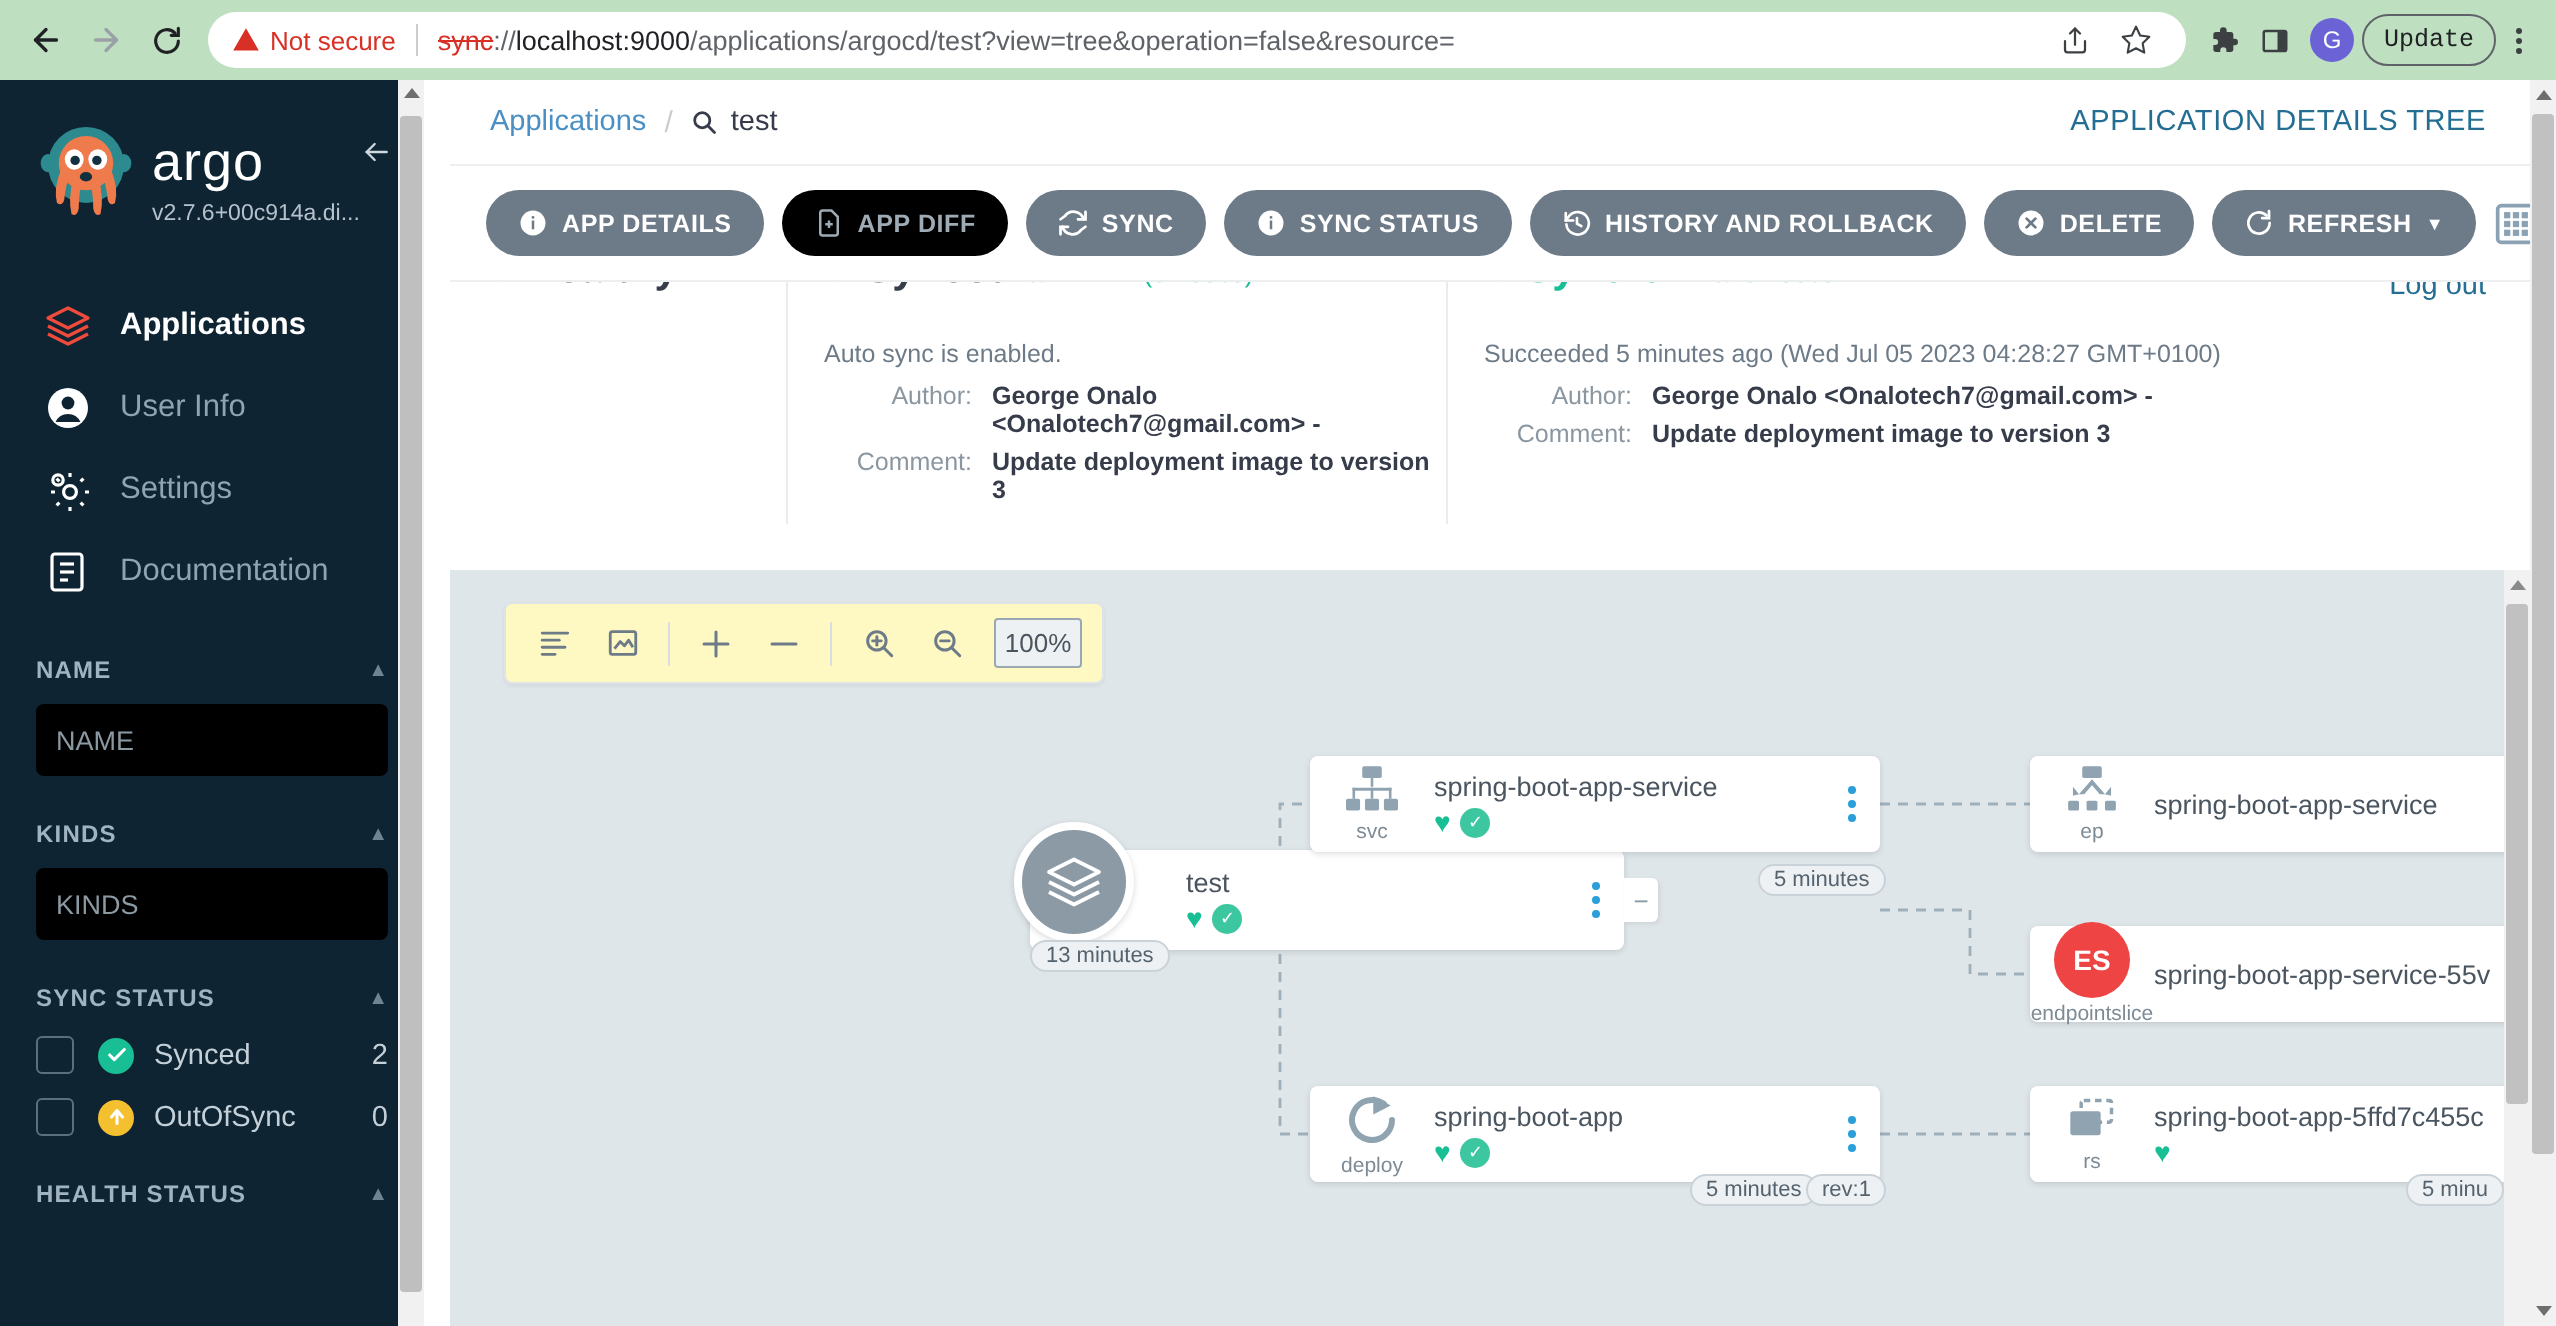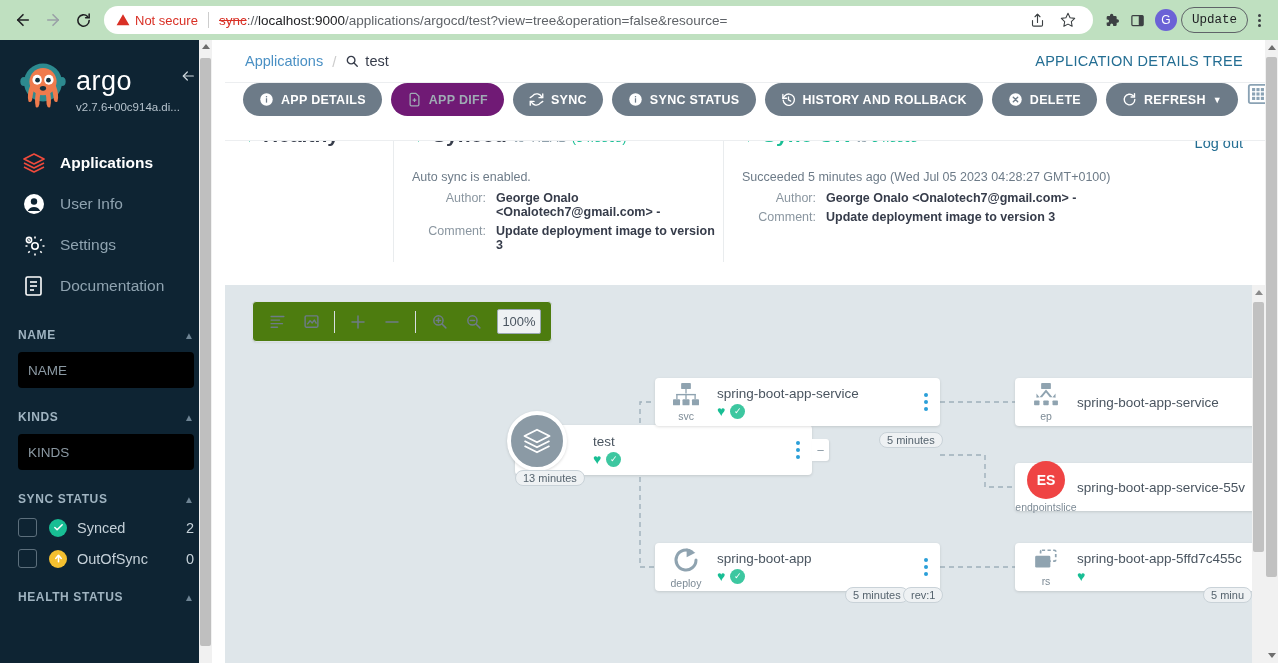--- a/index.html
+++ b/index.html
@@ -92,28 +92,28 @@
   
   #main { position: absolute; left: 225px; top: 40px; width: 1040px; height: 623px; background: #fff; overflow: hidden; }
 
   #breadcrumb-row { height: 42px; display: flex; align-items: center; padding: 0 20px; position: relative; }
   .crumb-link { font-size: 14.5px; color: #4a90c4; cursor: pointer; }
   .crumb-sep { color: #ccc; margin: 0 9px; font-size: 15px; }
   .crumb-current { font-size: 14.5px; color: #363c4a; display: flex; align-items: center; }
   .crumb-current .mag { margin-right: 6px; display: flex; }
   #details-tree-label { position: absolute; right: 22px; font-size: 14.5px; letter-spacing: 0.3px; color: #246e93; }
 
-  #toolbar { height: 58px; border-top: 1px solid #eceef0; display: flex; align-items: flex-start; padding: 0 18px; gap: 9px; position: relative; }
+  #toolbar { height: 58px; border-top: 1px solid #eceef0; display: flex; align-items: center; padding: 0 18px; gap: 9px; position: relative; }
   .pill {
     height: 33px; border-radius: 17px; background: #6d7b88; color: #fff;
     display: flex; align-items: center; padding: 0 16px; font-size: 12.5px;
     font-weight: bold; letter-spacing: 0.3px; cursor: pointer; border: none;
     font-family: inherit; white-space: nowrap;
   }
-  .pill.disabled { background: #701a75; color: #9fabb4; }
+  .pill.disabled { background: #000000; color: #9fabb4; }
   .pill .p-ico { margin-right: 7px; display: flex; align-items: center; }
   .pill .caret-dn { margin-left: 7px; font-size: 9px; }
   #view-icons { margin-left: auto; display: flex; align-items: center; gap: 16px; padding-right: 6px; }
   .view-ico { color: #8aa2b4; cursor: pointer; display: flex; }
 
   
   #status-strip { height: 122px; border-top: 1px solid #eceef0; display: flex; padding: 0 18px; overflow: hidden; position: relative; }
   .status-col { padding-top: 0; position: relative; }
   .status-col.c1 { width: 150px; }
   .status-col.c2 { width: 330px; border-left: 1px solid #e9ecee; padding-left: 18px; }
@@ -133,21 +133,21 @@
     position: absolute; right: 22px; top: -6px; font-size: 14.5px; color: #246e93; cursor: pointer;
   }
 
   
   #graph-panel {
     position: absolute; left: 225px; top: 285px; width: 1040px; height: 378px;
     background: #dfe6ea; overflow: hidden;
   }
   #graph-toolbar {
     position: absolute; left: 27px; top: 16px; height: 41px;
-    background: #4d7c0f; border: 1px solid #dde3e7; border-radius: 4px;
+    background: #fef9c3; border: 1px solid #dde3e7; border-radius: 4px;
     display: flex; align-items: center; padding: 0 10px; gap: 6px;
     box-shadow: 0 1px 2px rgba(0,0,0,0.06);
   }
   .gt-btn { width: 28px; height: 28px; display: flex; align-items: center; justify-content: center; color: #6d7b88; cursor: pointer; }
   .gt-sep { width: 1px; height: 22px; background: #d8dee2; margin: 0 3px; }
   #zoom-value {
     width: 44px; height: 25px; border: 1px solid #9aa8b2; border-radius: 2px;
     background: #eef1f3; color: #4a5560; font-size: 13px; text-align: center;
     font-family: inherit; margin-left: 4px;
   }

